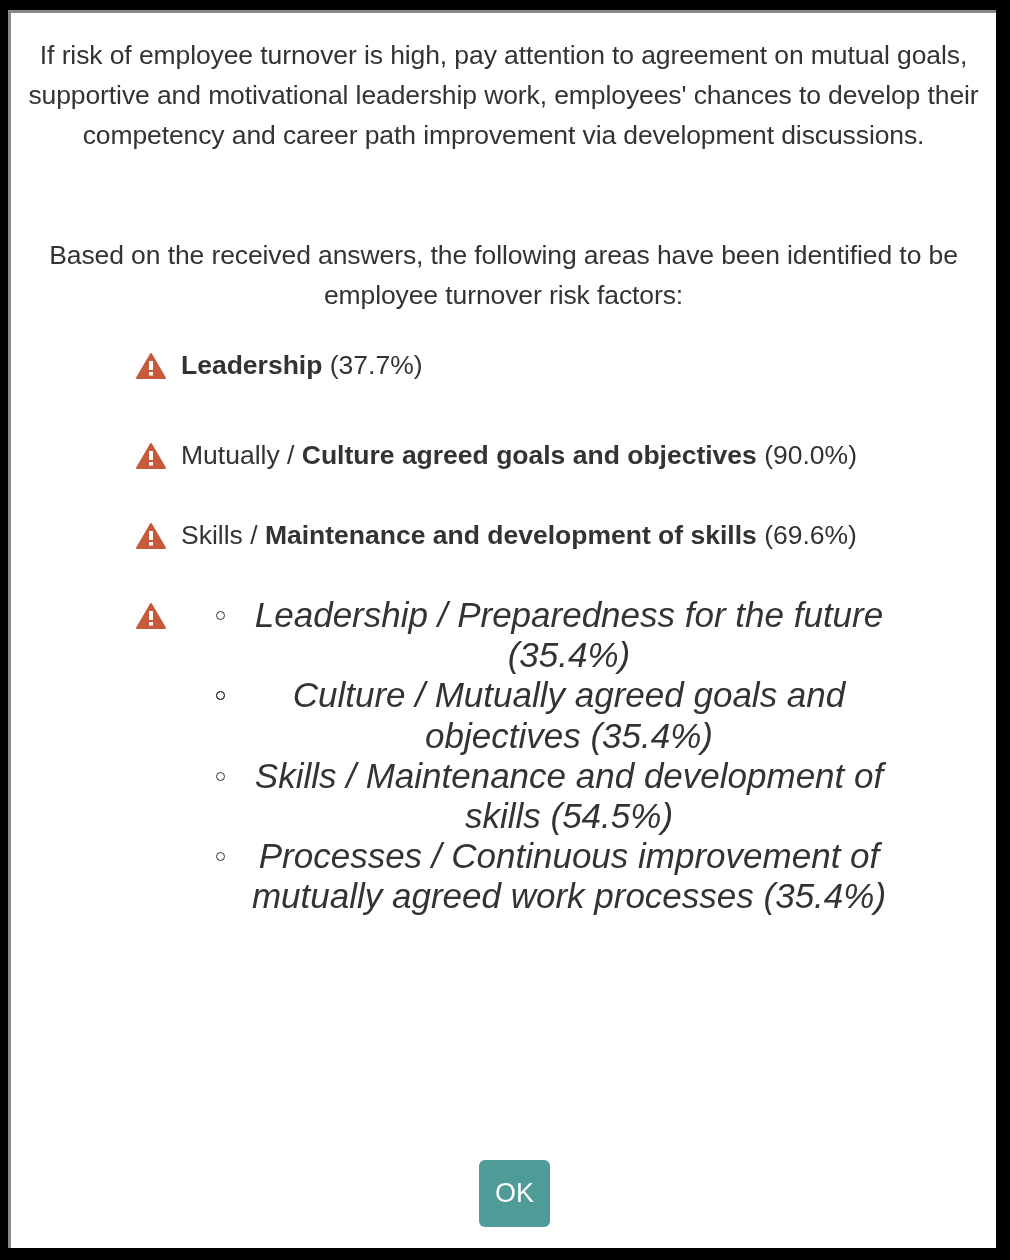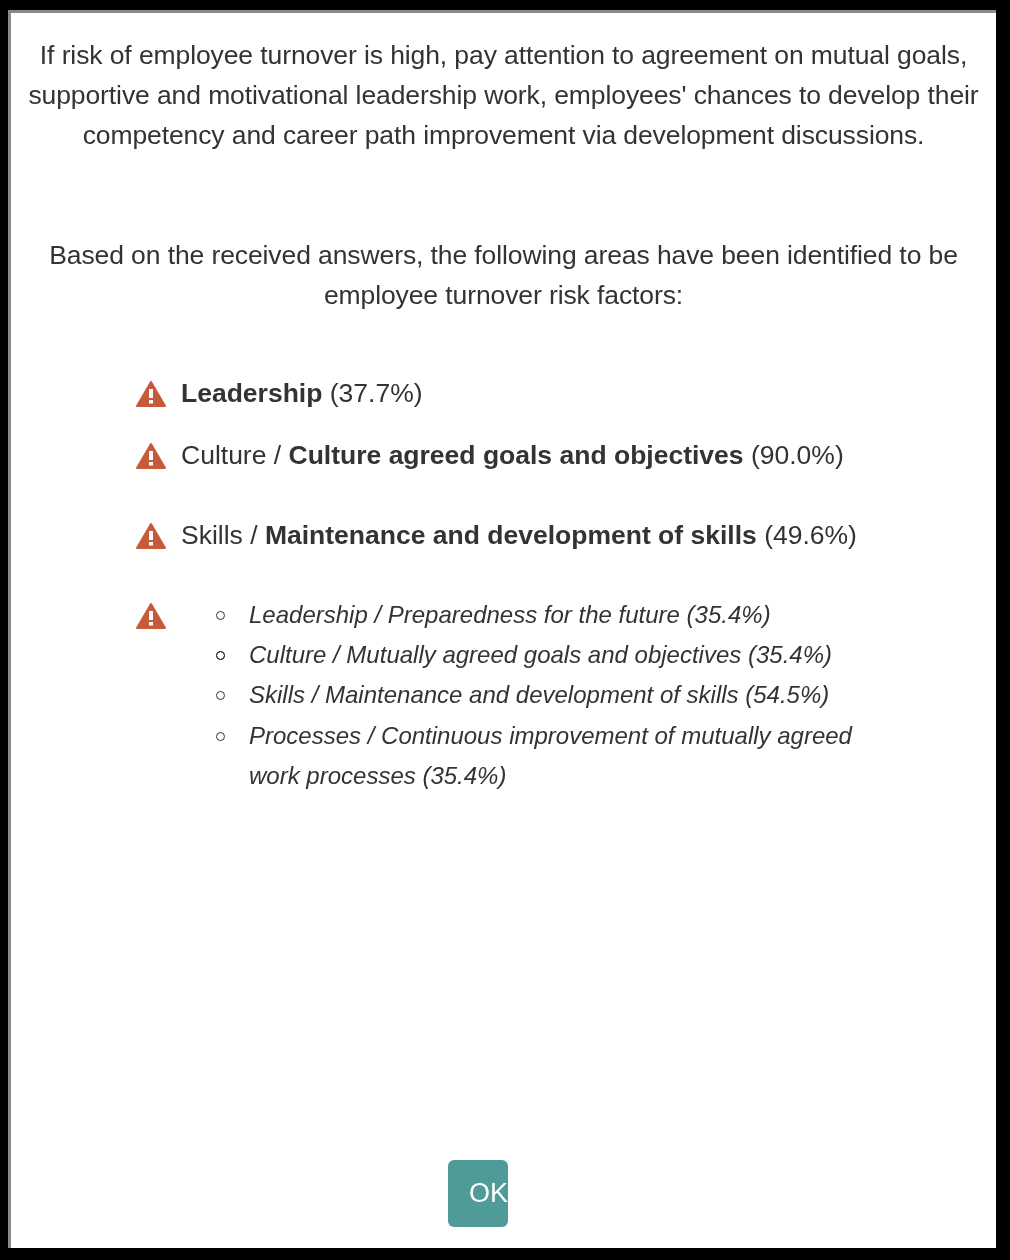--- a/index.html
+++ b/index.html
@@ -50,62 +50,63 @@
       left: 0;
       top: 8px;
       width: 30px;
       height: 26px;
     }
     .factor .text {
       display: block;
       margin-left: 45px;
     }
     .factor b { font-weight: bold; }
-    .f1 { top: 360px; }
+    .f1 { top: 332px; }
     .f2 { top: 422px; }
     .f3 { top: 502px; }
     .f4 { top: 582px; }
 
     .qlist {
       list-style: none;
       margin: 0;
       padding: 0;
       margin-left: 113px;
       width: 640px;
     }
     .qlist li {
       position: relative;
       font-style: italic;
-      font-size: 24px;
+      font-size: 35px;
       line-height: 40.2px;
+      text-align: center;
     }
     .qlist li .bullet {
       position: absolute;
       left: -33px;
       top: 16px;
       width: 7px;
       height: 7px;
       border: 1.5px solid #333333;
       border-radius: 50%;
     }
 
     .ok-button {
       position: absolute;
-      left: 437px;
+      left: 468px;
       top: 1147px;
-      width: 60px;
+      width: 71px;
       height: 67px;
       background: #4e9b98;
       color: #ffffff;
       border: none;
       border-radius: 6px;
       font-family: "Liberation Sans", "DejaVu Sans", sans-serif;
       font-size: 27px;
       line-height: 67px;
-      text-align: right;
+      text-align: center;
       padding: 0;
       cursor: pointer;
     }
   </style>
 </head>
 <body>
 
 <div class="dialog">
 
   <p class="intro intro-1" style="margin:0;">If risk of employee turnover is high, pay attention to agreement on mutual goals, supportive and motivational leadership work, employees' chances to develop their competency and career path improvement via development discussions.</p>
@@ -120,30 +121,30 @@
     </svg>
     <span class="text"><span></span><b>Leadership</b><span> (37.7%)</span></span>
   </div>
 
   <div class="factor f2">
     <svg class="warn" viewBox="0 0 30 26">
       <path d="M15 1 L29 25 L1 25 Z" fill="#c65a3a" stroke="#c65a3a" stroke-width="2" stroke-linejoin="round"></path>
       <rect x="13" y="8" width="4" height="9" fill="#ffffff"></rect>
       <rect x="13" y="19" width="4" height="3.5" fill="#ffffff"></rect>
     </svg>
-    <span class="text"><span>Culture / </span><b>Culture agreed goals and objectives</b><span> (90.0%)</span></span>
+    <span class="text"><span>Mutually / </span><b>Culture agreed goals and objectives</b><span> (90.0%)</span></span>
   </div>
 
   <div class="factor f3">
     <svg class="warn" viewBox="0 0 30 26">
       <path d="M15 1 L29 25 L1 25 Z" fill="#c65a3a" stroke="#c65a3a" stroke-width="2" stroke-linejoin="round"></path>
       <rect x="13" y="8" width="4" height="9" fill="#ffffff"></rect>
       <rect x="13" y="19" width="4" height="3.5" fill="#ffffff"></rect>
     </svg>
-    <span class="text"><span>Skills / </span><b>Maintenance and development of skills</b><span> (49.6%)</span></span>
+    <span class="text"><span>Skills / </span><b>Maintenance and development of skills</b><span> (69.6%)</span></span>
   </div>
 
   <div class="factor f4">
     <svg class="warn" viewBox="0 0 30 26">
       <path d="M15 1 L29 25 L1 25 Z" fill="#c65a3a" stroke="#c65a3a" stroke-width="2" stroke-linejoin="round"></path>
       <rect x="13" y="8" width="4" height="9" fill="#ffffff"></rect>
       <rect x="13" y="19" width="4" height="3.5" fill="#ffffff"></rect>
     </svg>
     <ul class="qlist">
       <li><span class="bullet"></span><span>Leadership / Preparedness for the future (35.4%)</span></li>

